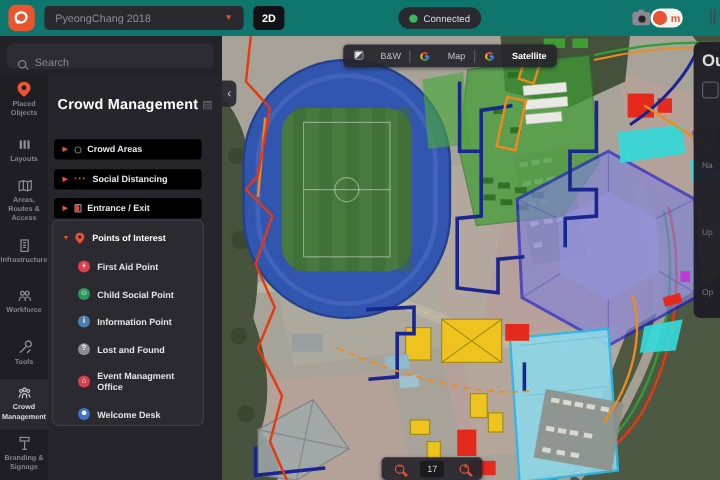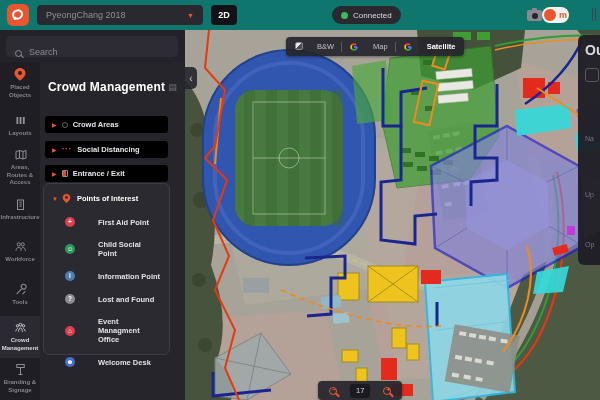--- a/index.html
+++ b/index.html
@@ -47,21 +47,21 @@
   .sec-row .lbl{color:#e6e5ea;font-size:7.5px;font-weight:700}
   .circ{width:6px;height:6px;border:1px solid #8f8e96;border-radius:50%;opacity:.7}
   .dots3{color:#e8543a;font-size:9px;font-weight:700;letter-spacing:.5px;line-height:3px}
   .dots3::before{content:'\00b7\00b7\00b7'}
   .gate{width:6px;height:7px;border:1px solid #8f8e96;border-radius:1px;position:relative}
   .gate::before{content:'';position:absolute;left:0;top:0;width:3px;height:100%;background:#e8452e}
   .poi{position:absolute;left:3px;top:121px;width:127px;height:172px;border:1px solid #3e3c46;border-radius:6px;background:#2b2a31;padding:9px 8px}
   .poi-head{display:flex;align-items:center;gap:4px;cursor:pointer}
   .poi-head .car{color:#e8552e;font-size:6px}
   .poi-head .lbl{color:#fff;font-size:7.5px;font-weight:700;margin-left:2px}
-  .poi-item{display:flex;align-items:center;gap:23px;margin-top:13px;padding-left:13px;cursor:pointer}
+  .poi-item{display:flex;align-items:center;gap:6px;margin-top:13px;padding-left:13px;cursor:pointer}
   .poi-ic{width:10px;height:10px;border-radius:50%;color:#fff;font-size:6.5px;line-height:10px;text-align:center;flex:none;font-weight:700}
   .poi-item .lbl{color:#e2e1e6;font-size:7.5px;font-weight:700}
 
   
   .map{position:absolute;left:185px;top:30px;width:415px;height:370px;overflow:hidden;background:#a7a398}
   .map svg.art{position:absolute;left:0;top:0}
   .collapse{position:absolute;left:0;top:37px;width:12px;height:22px;background:rgba(38,37,44,.9);border-radius:0 5px 5px 0;color:#cfcfd6;display:flex;align-items:center;justify-content:center;font-size:10px;cursor:pointer;z-index:10}
   .style-pill{position:absolute;left:101px;top:7px;height:19px;background:rgba(38,37,44,.93);border-radius:4px;display:flex;align-items:center;gap:7px;padding:0 9px;z-index:10;box-shadow:0 1px 3px rgba(0,0,0,.4)}
   .style-pill .opt{display:flex;align-items:flex-start;gap:14px;color:#c2c1c9;font-size:7.5px;cursor:pointer}
   .style-pill .opt.active span{color:#fff;font-weight:700}

